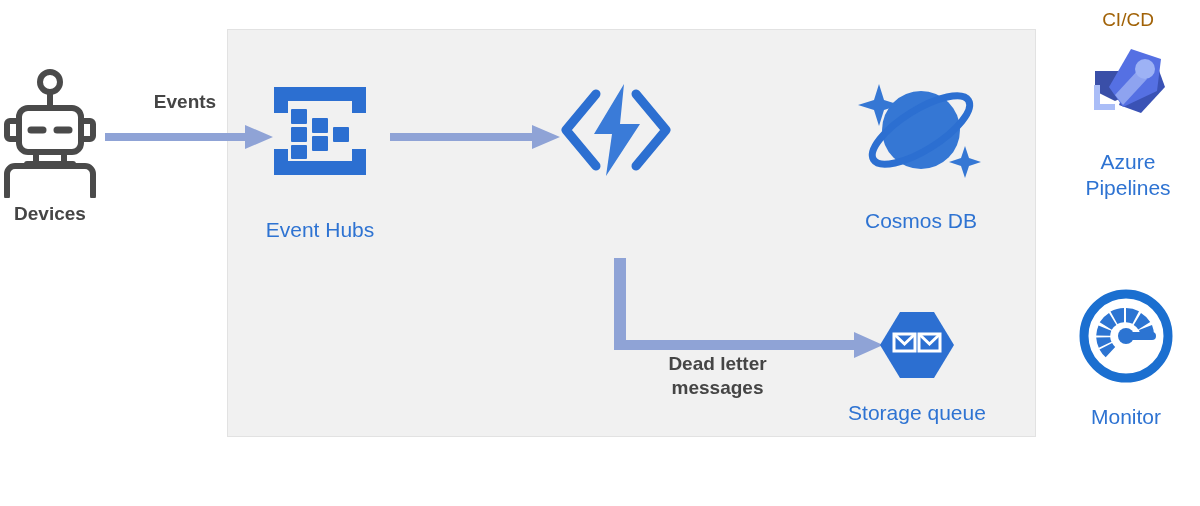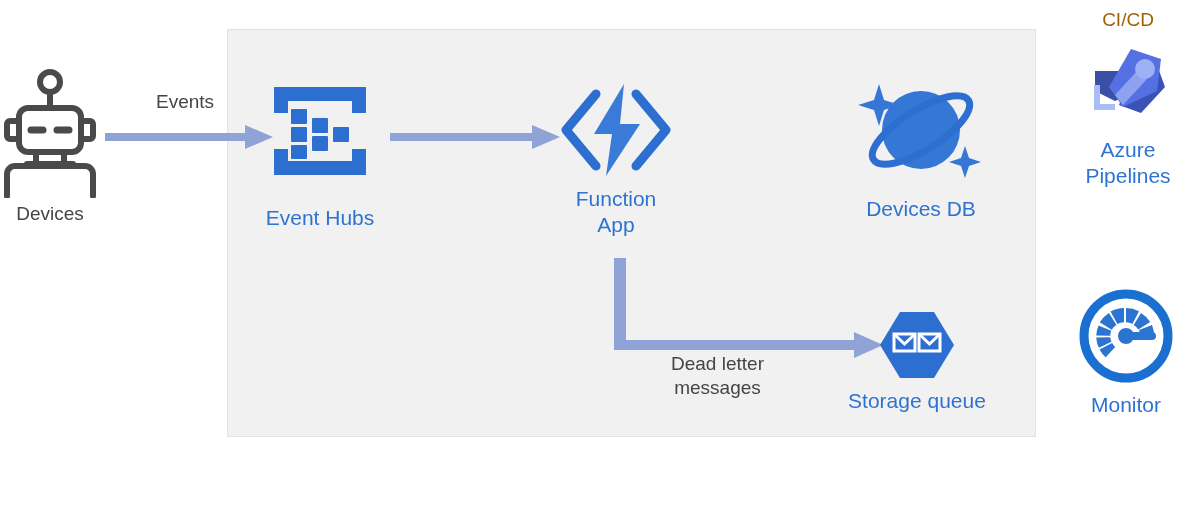--- a/index.html
+++ b/index.html
@@ -38,27 +38,28 @@
     text-align: center;
   }
   .node-icon {
     display: block;
   }
   .label-blue {
     color: #2e73d2;
     font-size: 21px;
     line-height: 1.25;
     white-space: pre-line;
-    margin-top: 4px;
+    margin-top: 16px;
   }
   .label-gray {
     color: #454545;
     font-size: 19px;
     line-height: 1.25;
     white-space: pre-line;
+    font-weight: bold;
   }
   .label-dark {
     color: #a16207;
     font-size: 19px;
     line-height: 1.3;
     white-space: pre-line;
     text-align: center;
   }
 
   
@@ -142,39 +143,37 @@
   <div class="abs node" style="left:551px; top:82px; width:130px;">
     <span class="node-icon">
       <svg width="116" height="96" viewBox="0 0 116 96">
         <g fill="none" stroke="#2c6fd1" stroke-width="9" stroke-linecap="round" stroke-linejoin="round">
           <polyline points="38,12 8,48 38,84"></polyline>
           <polyline points="78,12 108,48 78,84"></polyline>
         </g>
         <path d="M66 2 L36 52 H54 L48 94 L82 42 H62 Z" fill="#3a7bd8"></path>
       </svg>
     </span>
-    <span class="label-blue">Function
-App</span>
   </div>
 
 
   <div class="abs node" style="left:845px; top:68px; width:152px;">
     <span class="node-icon">
       <svg width="132" height="120" viewBox="0 0 132 120">
 
         <circle cx="66" cy="62" r="39" fill="#3577d4"></circle>
 
         <ellipse cx="66" cy="62" rx="56" ry="20" fill="none" stroke="#2c6fd1" stroke-width="7" transform="rotate(-32 66 62)"></ellipse>
 
         <path d="M24 16 L29 32 L45 37 L29 42 L24 58 L19 42 L3 37 L19 32 Z" fill="#3577d4"></path>
 
         <path d="M110 78 L114 90 L126 94 L114 98 L110 110 L106 98 L94 94 L106 90 Z" fill="#3577d4"></path>
       </svg>
     </span>
-    <span class="label-blue">Devices DB</span>
+    <span class="label-blue">Cosmos DB</span>
   </div>
 
   <div class="abs arrow" style="left:608px; top:258px;">
     <svg width="275" height="100" viewBox="0 0 275 100">
 
       <path d="M6 0 H18 V82 H246 V74 L275 87 L246 100 V92 H6 Z" fill="#8fa3d6"></path>
     </svg>
   </div>
   <div class="abs label-gray" style="left:630px; top:352px; width:175px; text-align:center;">Dead letter
 messages</div>

